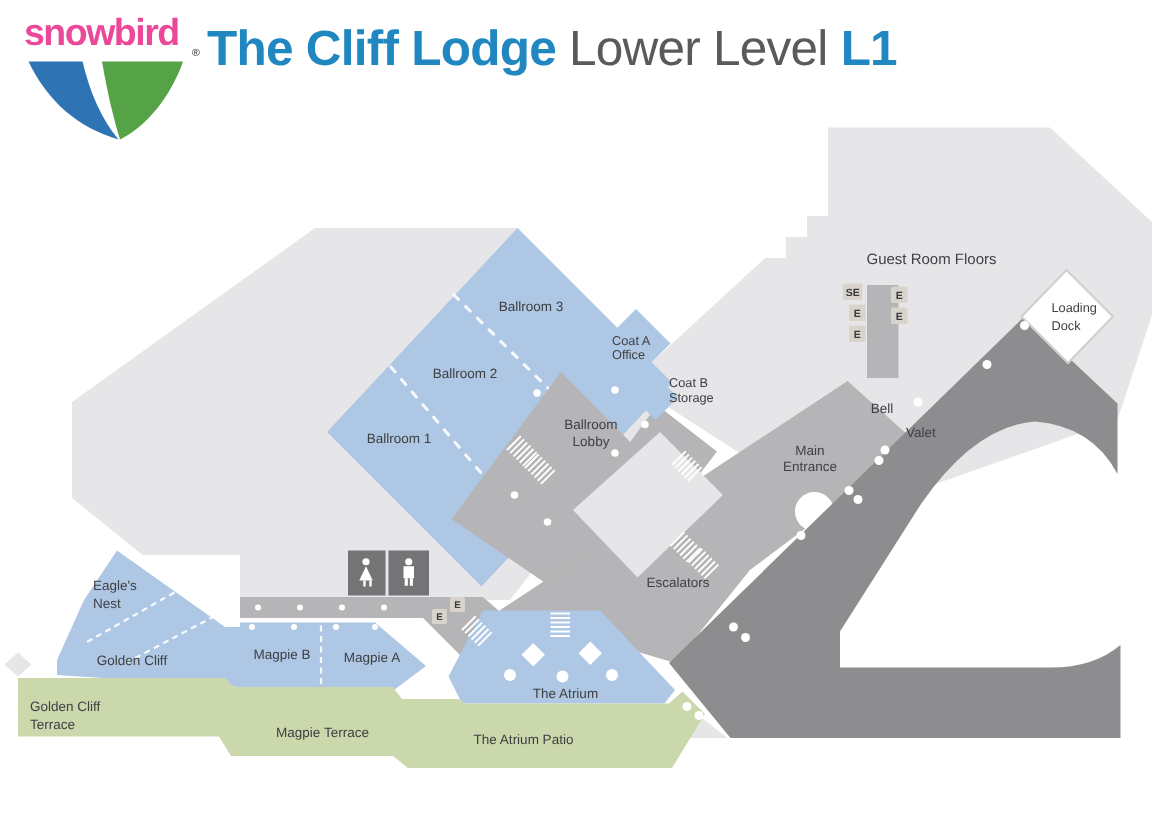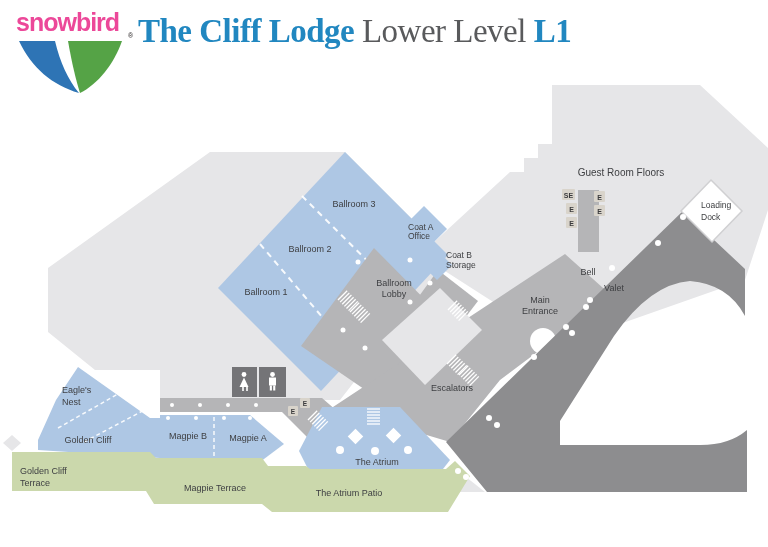--- a/index.html
+++ b/index.html
@@ -4,21 +4,21 @@
 <style>
   html,body{margin:0;padding:0;background:#fff;}
   .stage{position:relative;width:768px;height:547px;background:#fff;overflow:hidden;
          font-family:"Liberation Sans",sans-serif;}
   .stage svg{position:absolute;left:0;top:0;}
   
   .brand{position:absolute;left:16px;top:8px;font-size:25px;font-weight:bold;
          letter-spacing:-1px;color:#ec4899;}
   .brand-reg{position:absolute;left:128px;top:32px;font-size:7px;color:#1e1a1b;}
   .title{position:absolute;left:138px;top:13px;font-size:33px;font-weight:bold;
-         letter-spacing:-0.5px;white-space:pre;color:#2187c0;font-family:Liberation Serif, serif;}
+         letter-spacing:-0.5px;white-space:pre;color:#2187c0;}
   .title .light{font-weight:normal;color:#595a5c;}
   
   .light{fill:#e6e6e8;} .corr{fill:#b5b5b7;} .blue{fill:#aec7e4;}
   .green{fill:#cbd8ac;} .road{fill:#8d8d8f;} .dark{fill:#747477;} .wht{fill:#ffffff;}
   .badge{fill:#d9d4cb;}
   text{font-family:"Liberation Sans",sans-serif;fill:#3f4043;font-size:9px;}
   text.mid{text-anchor:middle;} text.big{font-size:10px;} text.sm{font-size:8.5px;}
   text.badge-t{font-size:7px;font-weight:bold;fill:#3a3a3c;text-anchor:middle;}
   text.badge-s{font-size:6.5px;font-weight:bold;fill:#3a3a3c;text-anchor:middle;}
   .dash{stroke:#fff;stroke-width:2;stroke-dasharray:6 5;opacity:.9;fill:none;}

